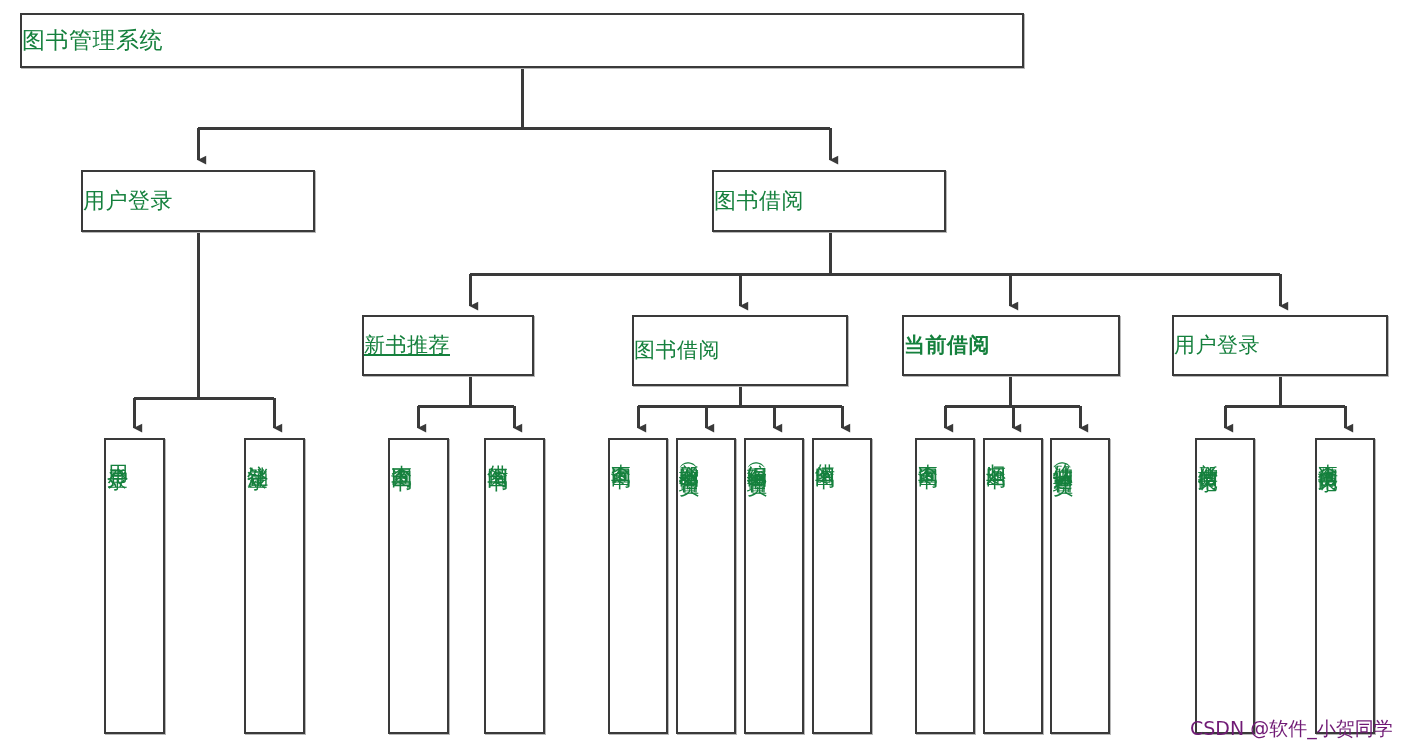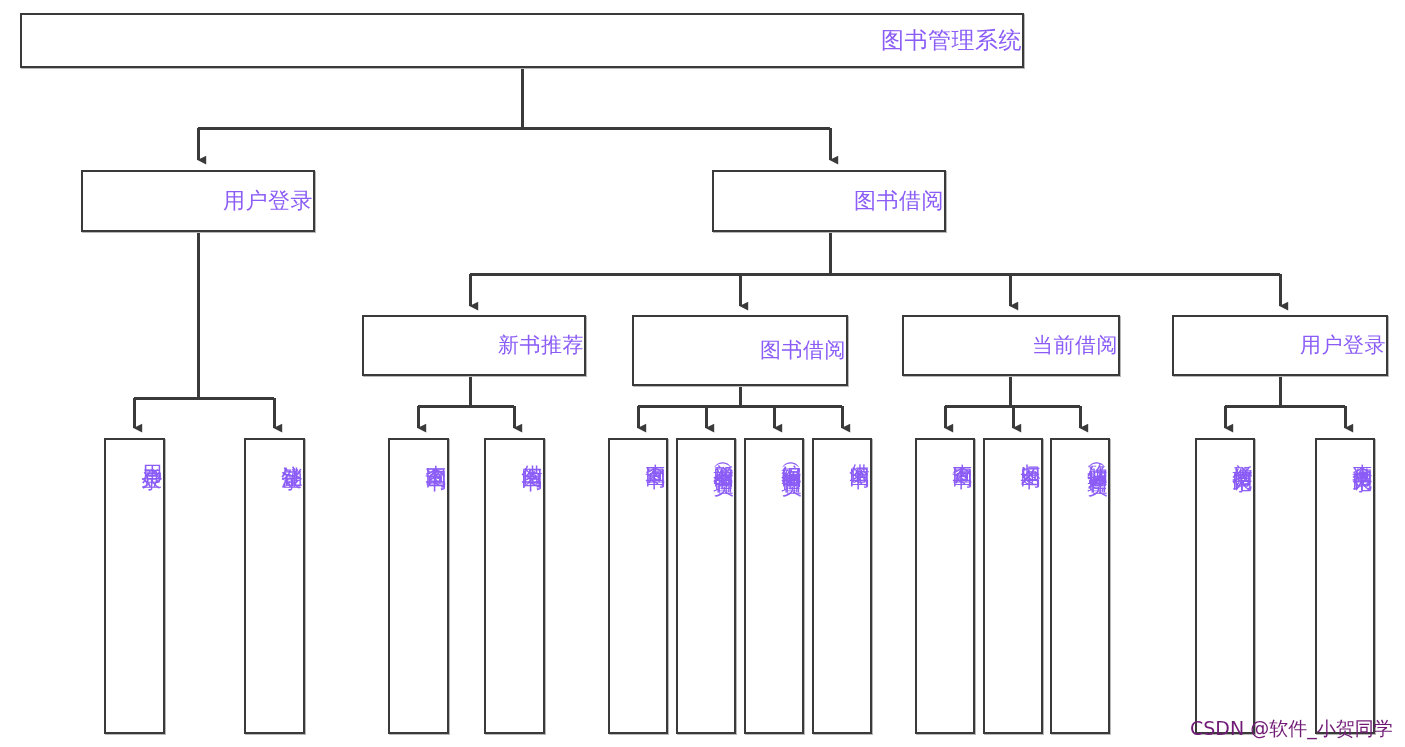--- a/index.html
+++ b/index.html
@@ -25,22 +25,22 @@
     pointer-events: none;
   }
   .node {
     position: absolute;
     box-sizing: border-box;
     background: #ffffff;
     border: 2px solid #3a3a3a;
     box-shadow: 1px 1px 0 0 #b8b8b8;
     display: flex;
     align-items: center;
-    justify-content: flex-end;
-    color: #8b5cf6;
+    justify-content: flex-start;
+    color: #15803d;
     z-index: 2;
   }
   .node .label {
     display: block;
     text-align: center;
     letter-spacing: 0.5px;
   }
   
   .node.horiz .label {
     writing-mode: horizontal-tb;
@@ -135,27 +135,27 @@
     <span class="label">图书管理系统</span>
   </div>
 
   <div class="node horiz l2-node" style="left: 81px; top: 170px; width: 234px; height: 62px;">
     <span class="label">用户登录</span>
   </div>
   <div class="node horiz l2-node" style="left: 712px; top: 170px; width: 234px; height: 62px;">
     <span class="label">图书借阅</span>
   </div>
 
-  <div class="node horiz l3-node" style="left: 362px; top: 315px; width: 224px; height: 61px;">
+  <div class="node horiz l3-node" style="left: 362px; top: 315px; width: 172px; height: 61px; text-decoration: underline;">
     <span class="label">新书推荐</span>
   </div>
   <div class="node horiz l3-node" style="left: 632px; top: 315px; width: 216px; height: 71px;">
     <span class="label">图书借阅</span>
   </div>
-  <div class="node horiz l3-node" style="left: 902px; top: 315px; width: 218px; height: 61px;">
+  <div class="node horiz l3-node" style="left: 902px; top: 315px; width: 218px; height: 61px; font-weight: bold;">
     <span class="label">当前借阅</span>
   </div>
   <div class="node horiz l3-node" style="left: 1172px; top: 315px; width: 216px; height: 61px;">
     <span class="label">用户登录</span>
   </div>
 
   <div class="node vert leaf-node" style="left: 104px; top: 438px; width: 61px; height: 296px;">
     <span class="label">用户登录</span>
   </div>
   <div class="node vert leaf-node" style="left: 244px; top: 438px; width: 61px; height: 296px;">

